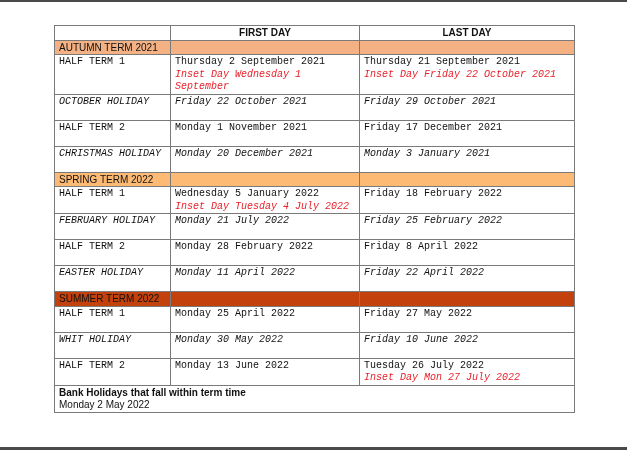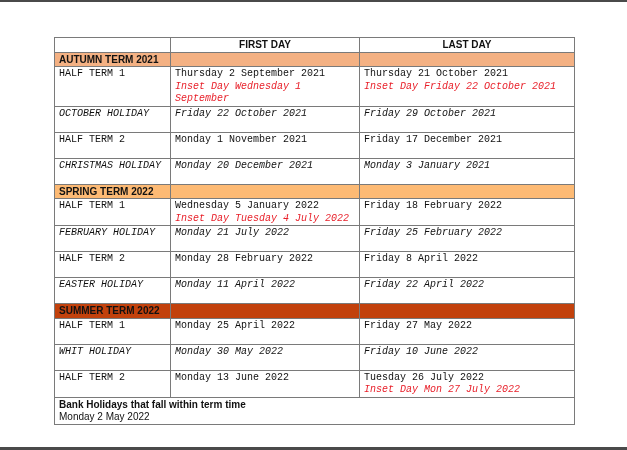--- a/index.html
+++ b/index.html
@@ -1,25 +1,25 @@
 <!DOCTYPE html>
 <html><head>
 <meta charset="utf-8">
 <style>
   html, body { margin:0; padding:0; }
   body { width:627px; height:450px; background:#ffffff; position:relative; overflow:hidden;
          font-family:"Liberation Sans", sans-serif; }
   .topbar { position:absolute; left:0; top:0; width:627px; height:2px; background:#4a4a4a; }
   .botbar { position:absolute; left:0; top:447px; width:627px; height:3px; background:#4a4a4a; }
-  table.cal { position:absolute; left:54px; top:37px; width:520px; border-collapse:collapse;
+  table.cal { position:absolute; left:54px; top:25px; width:520px; border-collapse:collapse;
               table-layout:fixed; font-size:10px; color:#111; }
   table.cal td { border:1px solid #7a7a7a; padding:1px 4px 0 4px; vertical-align:top; line-height:12.5px; }
   col.c1 { width:116px; } col.c2 { width:189px; } col.c3 { width:215px; }
   tr.hdr td { height:12px; font-weight:bold; text-align:center; }
-  tr.term td { height:11px; font-weight:bold; }
+  tr.term td { height:11px; font-weight:normal; }
   tr.term.autumn td { background:#f4b183; }
   tr.term.spring td { background:#fdba74; }
   tr.term.summer td { background:#c2410c;margin-top:32px; }
   tr.row td { height:24px;font-family:Liberation Mono, monospace; }
   .it { font-style:italic; }
   .inset { color:#e8202a; font-style:italic; display:block; }
   tr.bank td { height:25px;margin-left:16px; }
   .bold { font-weight:bold; display:block; }
 </style>
 </head>
@@ -41,21 +41,21 @@
   </tr>
 
   <tr class="term autumn">
     <td>AUTUMN TERM 2021</td>
         <td></td>
         <td></td>
   </tr>
   <tr class="row">
     <td>HALF TERM 1</td>
     <td><span>Thursday 2 September 2021</span><span class="inset">Inset Day Wednesday 1 September</span></td>
-    <td><span>Thursday 21 October 2021</span><span class="inset">Inset Day Friday 22 October 2021</span></td>
+    <td><span>Thursday 21 September 2021</span><span class="inset">Inset Day Friday 22 October 2021</span></td>
   </tr>
   <tr class="row it">
     <td>OCTOBER HOLIDAY</td>
     <td>Friday 22 October 2021</td>
     <td>Friday 29 October 2021</td>
   </tr>
   <tr class="row">
     <td>HALF TERM 2</td>
     <td>Monday 1 November 2021</td>
     <td>Friday 17 December 2021</td>

